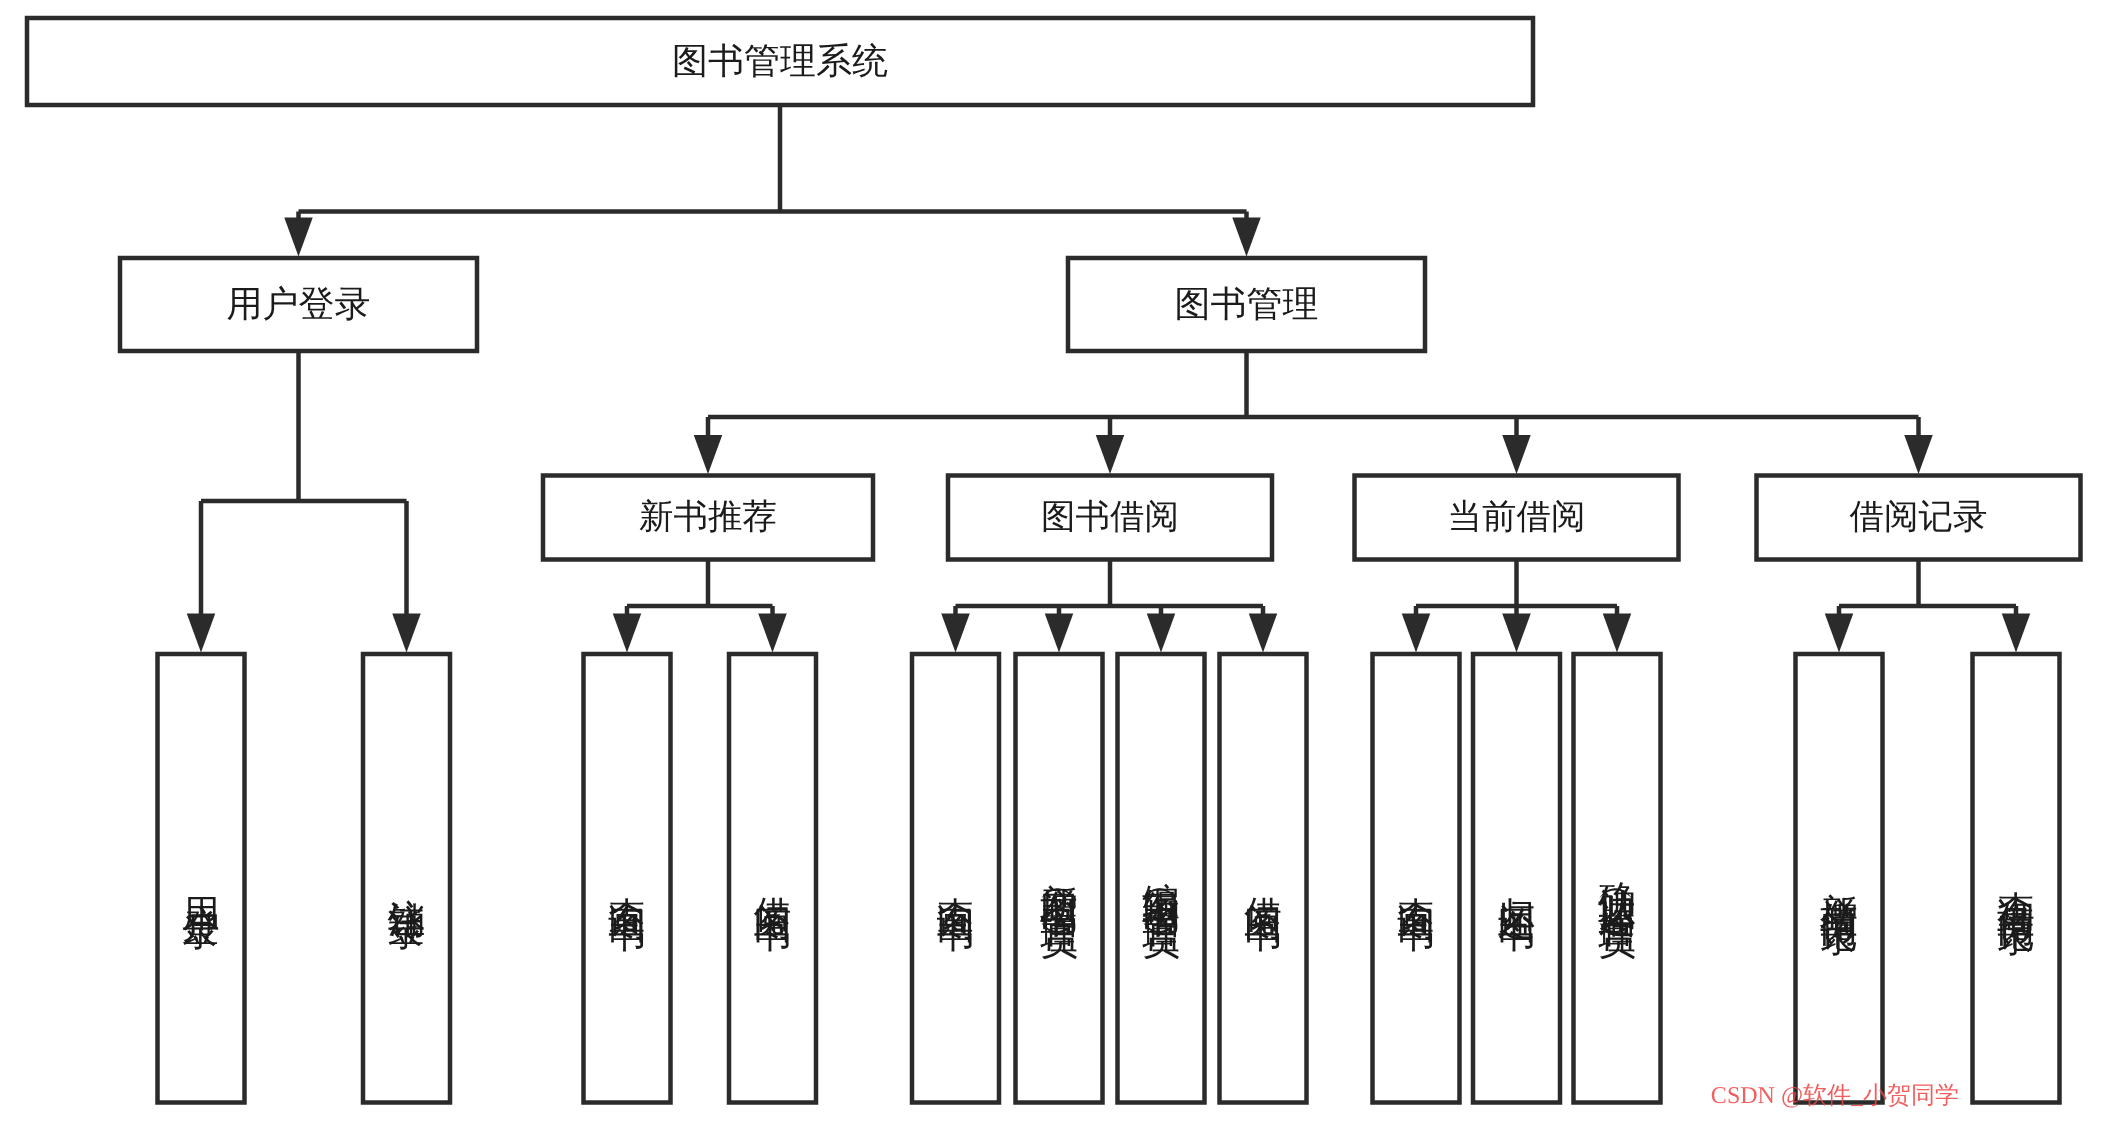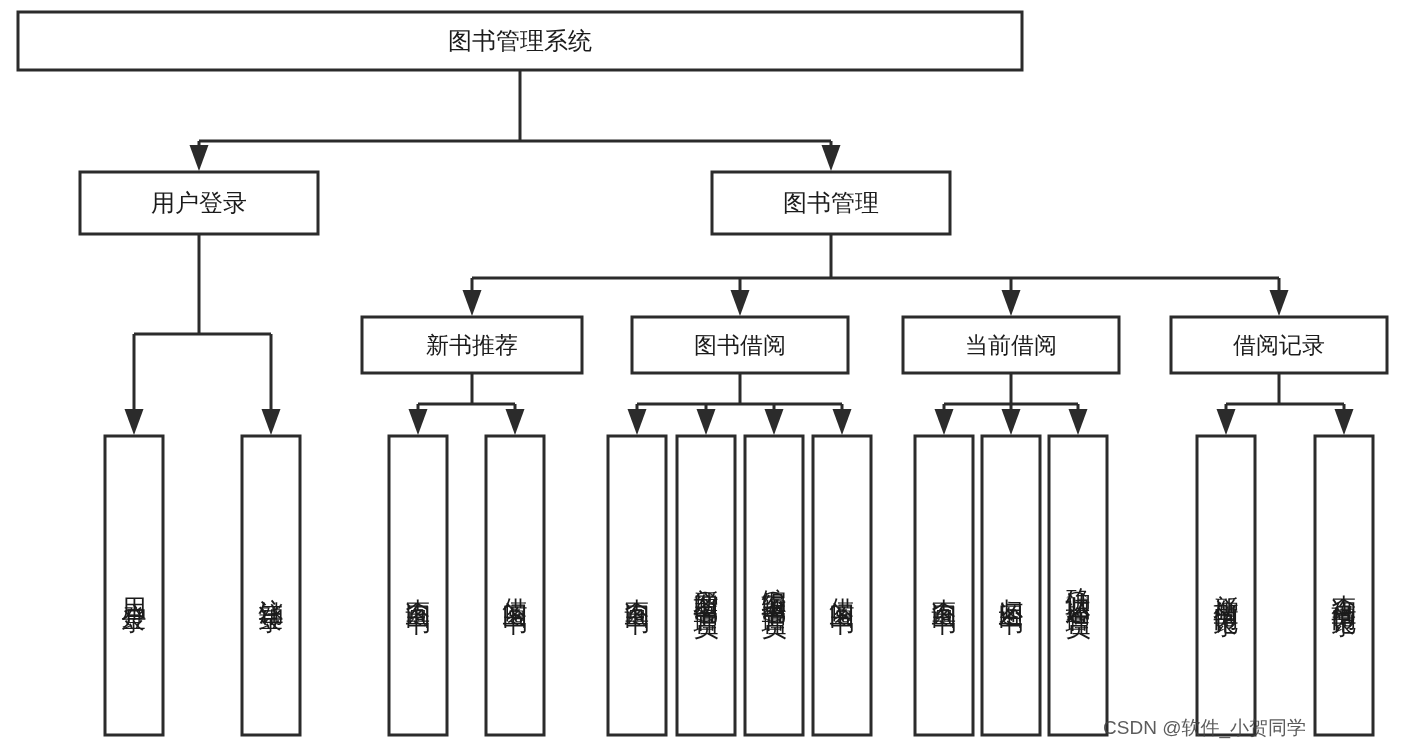--- a/index.html
+++ b/index.html
@@ -66,23 +66,23 @@
     font-size: 25px;
     line-height: 1.0;
     letter-spacing: 4px;
     color: #1b1b1b;
     white-space: nowrap;
   }
   .watermark {
     position: absolute;
     right: 12px;
     bottom: 6px;
-    font-family: Liberation Sans, sans-serif;
-    font-size: 19px;
-    color: #404040;
+    font-family: Liberation Serif, serif;
+    font-size: 16px;
+    color: #ef4444;
     white-space: nowrap;
     opacity: 0.85;
   }
 </style>
 </head>
 <body>
 
 <div id="diagram-root">
   <svg id="flow" viewBox="0 0 1405 747" xmlns="http://www.w3.org/2000/svg">
       <g>

